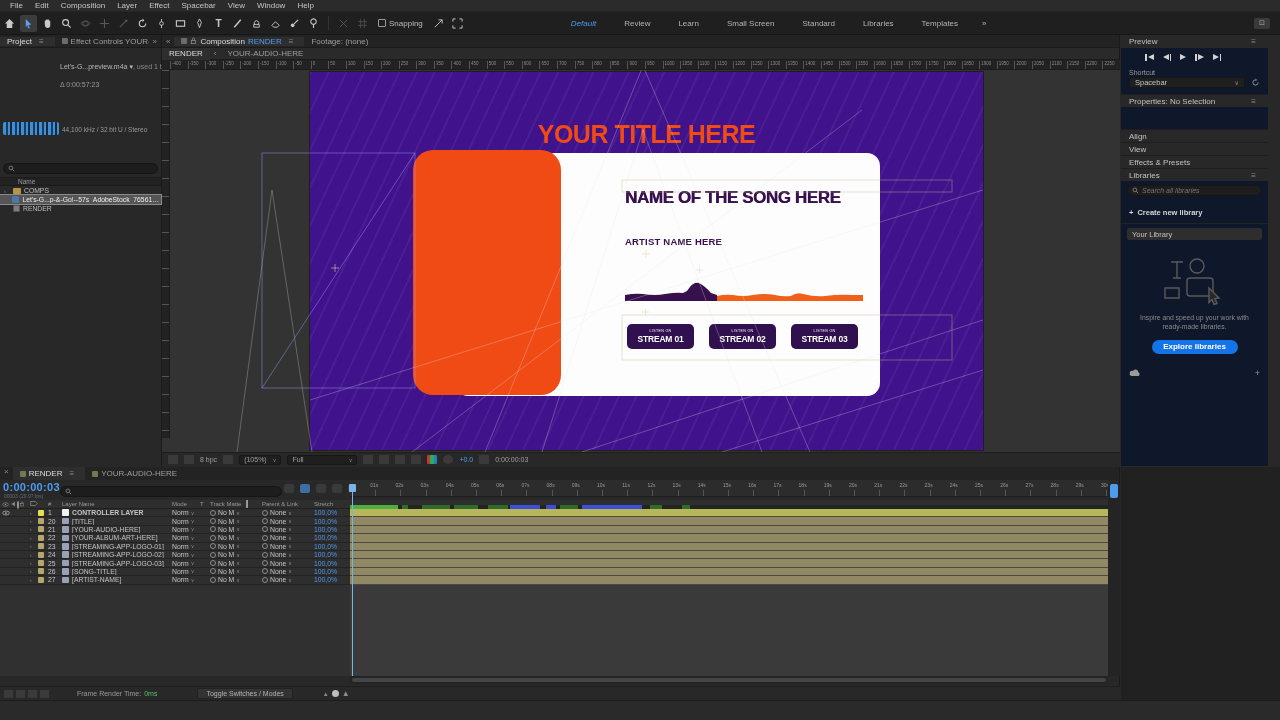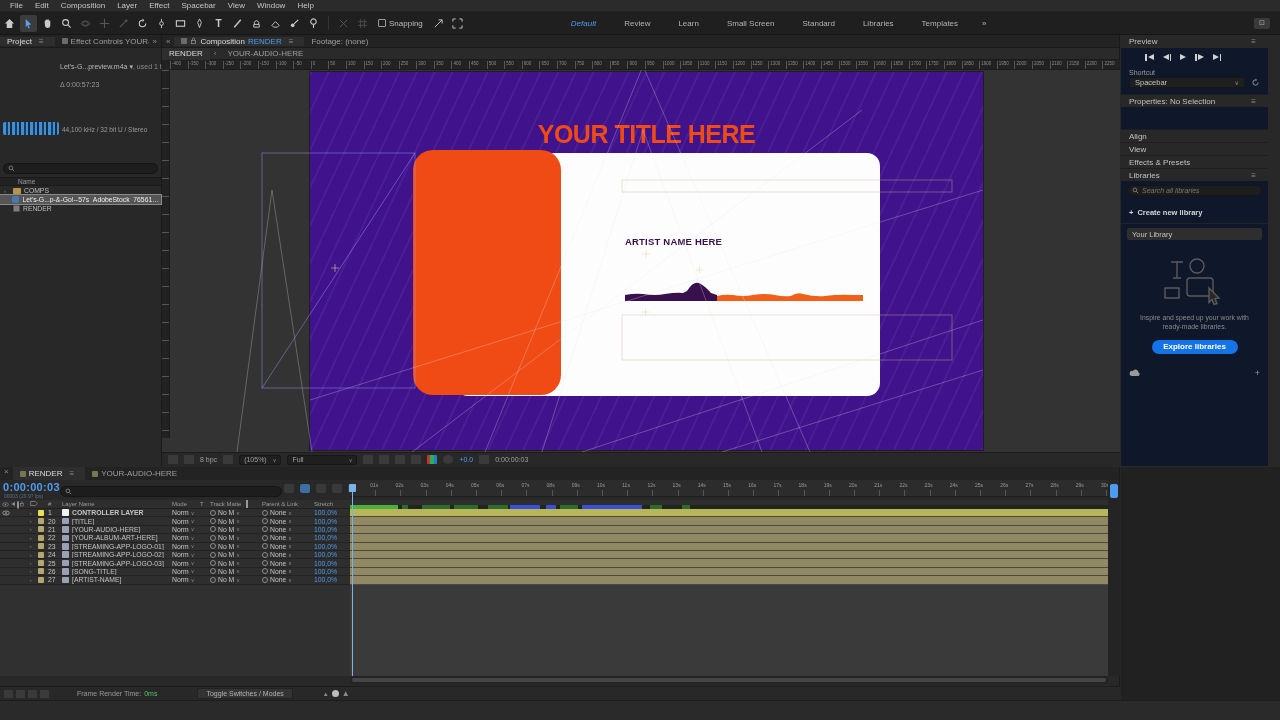--- a/index.html
+++ b/index.html
@@ -411,25 +411,40 @@
           <span style="left: 897.222px;">2150</span>
           <span style="left: 914.815px;">2200</span>
           <span style="left: 932.407px;">2250</span>
         </div>
       <div id="ruler-left"></div>
 
       <div id="comp-canvas">
         <div id="comp-title">YOUR TITLE HERE</div>
         <div id="card-white"></div>
         <div id="card-orange"></div>
+        <div id="song-name">NAME OF THE SONG HERE</div>
         <div id="artist-name">ARTIST NAME HERE</div>
         <svg id="waveform" width="240" height="28" viewBox="0 0 240 28">
           <path d="M0 24 L0 18 Q10 16 18 17 Q30 19 40 17 Q52 15 58 16 L62 14 Q68 4 74 6 Q80 9 86 16 L92 18 L92 24 Z" fill="#38104e"></path>
           <path d="M92 24 L92 19 Q100 17 108 18 Q118 20 128 18 Q140 16 150 18 Q158 20 166 19 Q172 15 178 17 Q190 20 200 19 Q214 17 228 18 L238 18 L238 24 Z" fill="#f06018"></path>
         </svg>
+        <div id="stream-buttons">
+            <div class="stream-btn">
+              <div class="s1">LISTEN ON</div>
+              <div class="s2">STREAM 01</div>
+            </div>
+            <div class="stream-btn">
+              <div class="s1">LISTEN ON</div>
+              <div class="s2">STREAM 02</div>
+            </div>
+            <div class="stream-btn">
+              <div class="s1">LISTEN ON</div>
+              <div class="s2">STREAM 03</div>
+            </div>
+          </div>
       </div>
 
       <svg id="wireframes" width="958" height="382" viewBox="0 0 958 382">
         <g stroke="rgba(235,235,235,0.28)" stroke-width="1" fill="none">
           <path d="M481 -4 L323 382"></path>
             <path d="M481 -4 L648 382"></path>
           <path d="M481 60 L380 382"></path>
             <path d="M481 60 L600 382"></path>
           <path d="M148 330 L821 120"></path>
             <path d="M250 382 L700 40"></path>

